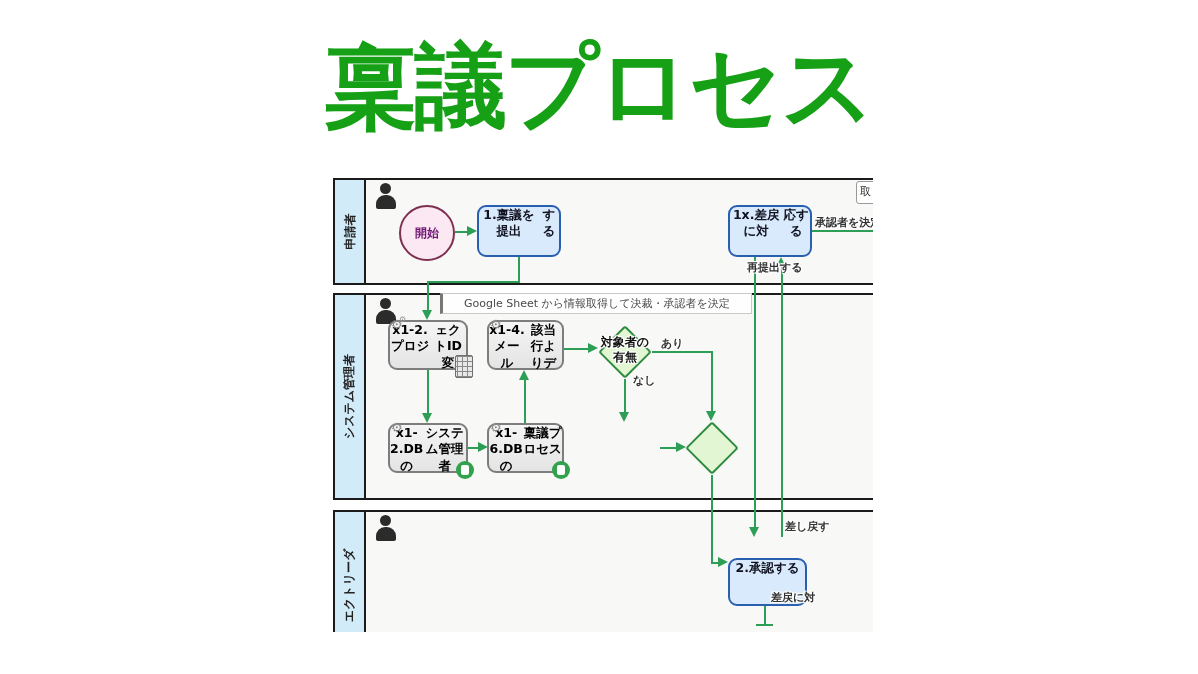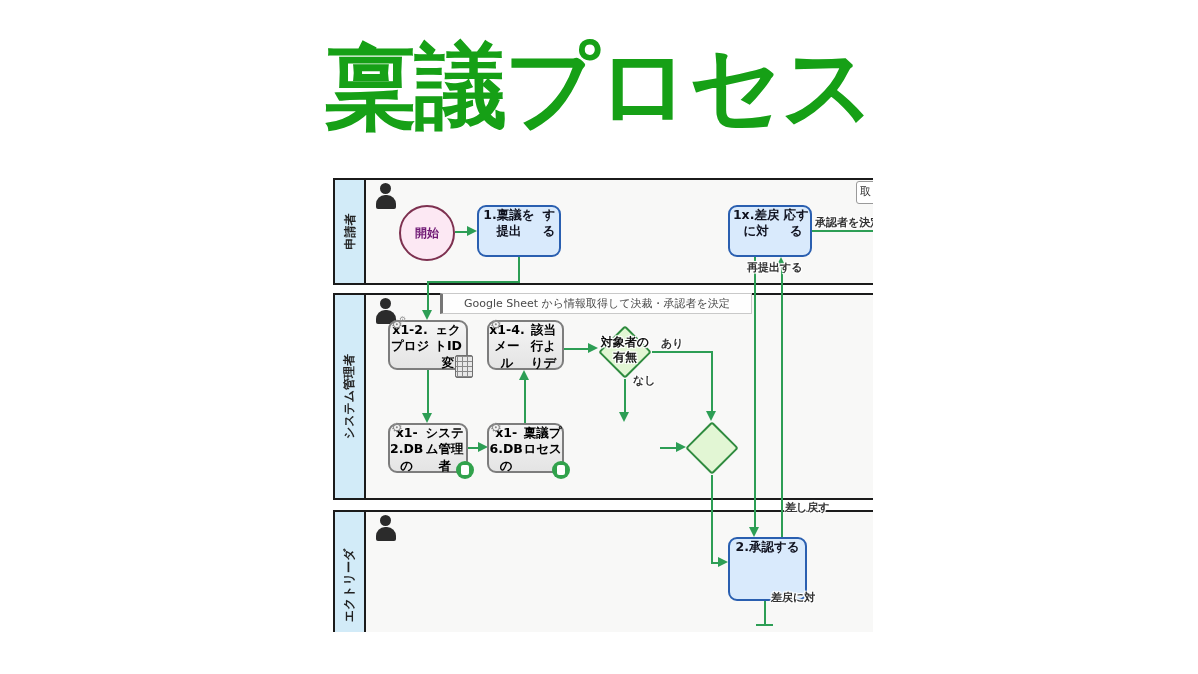--- a/index.html
+++ b/index.html
@@ -126,21 +126,21 @@
 
   <div class="hline" style="left:327px;top:269px;width:18px;"></div>
   <div class="ah ah-right" style="left:343px;top:264px;"></div>
 
   <div class="vline" style="left:378px;top:297px;height:88px;"></div>
   <div class="hline" style="left:378px;top:384px;width:9px;"></div>
   <div class="ah ah-right" style="left:385px;top:379px;"></div>
 
   <div class="vline" style="left:431px;top:407px;height:41px;"></div>
   <div class="hline" style="left:423px;top:446px;width:17px;"></div>
-  <div class="flow-label halo" style="left:452px;top:322px;">差し戻す</div>
+  <div class="flow-label halo" style="left:452px;top:341px;">差し戻す</div>
   <div class="flow-label halo" style="left:438px;top:412px;">差戻に対</div>
 
   <div class="start-event" style="left:66px;top:27px;">
     <span>開始</span>
   </div>
 
   <div class="task task-blue" style="left:144px;top:27px;width:84px;height:52px;">
     <span>1.稟議を提出</span>
     <span>する</span>
   </div>
@@ -191,17 +191,17 @@
     <span>x1-6.DBの</span>
     <span>稟議プロセス</span>
     <span class="badge">
         <span class="sheet"></span>
       </span>
   </div>
 
 
   <div class="diamond" style="left:360px;top:251px;"></div>
 
-  <div class="task task-blue" style="left:395px;top:359px;width:79px;height:64px;">
+  <div class="task task-blue" style="left:395px;top:380px;width:79px;height:48px;">
     <span>2.承認する</span>
   </div>
 
 </div>
 
 </body></html>

